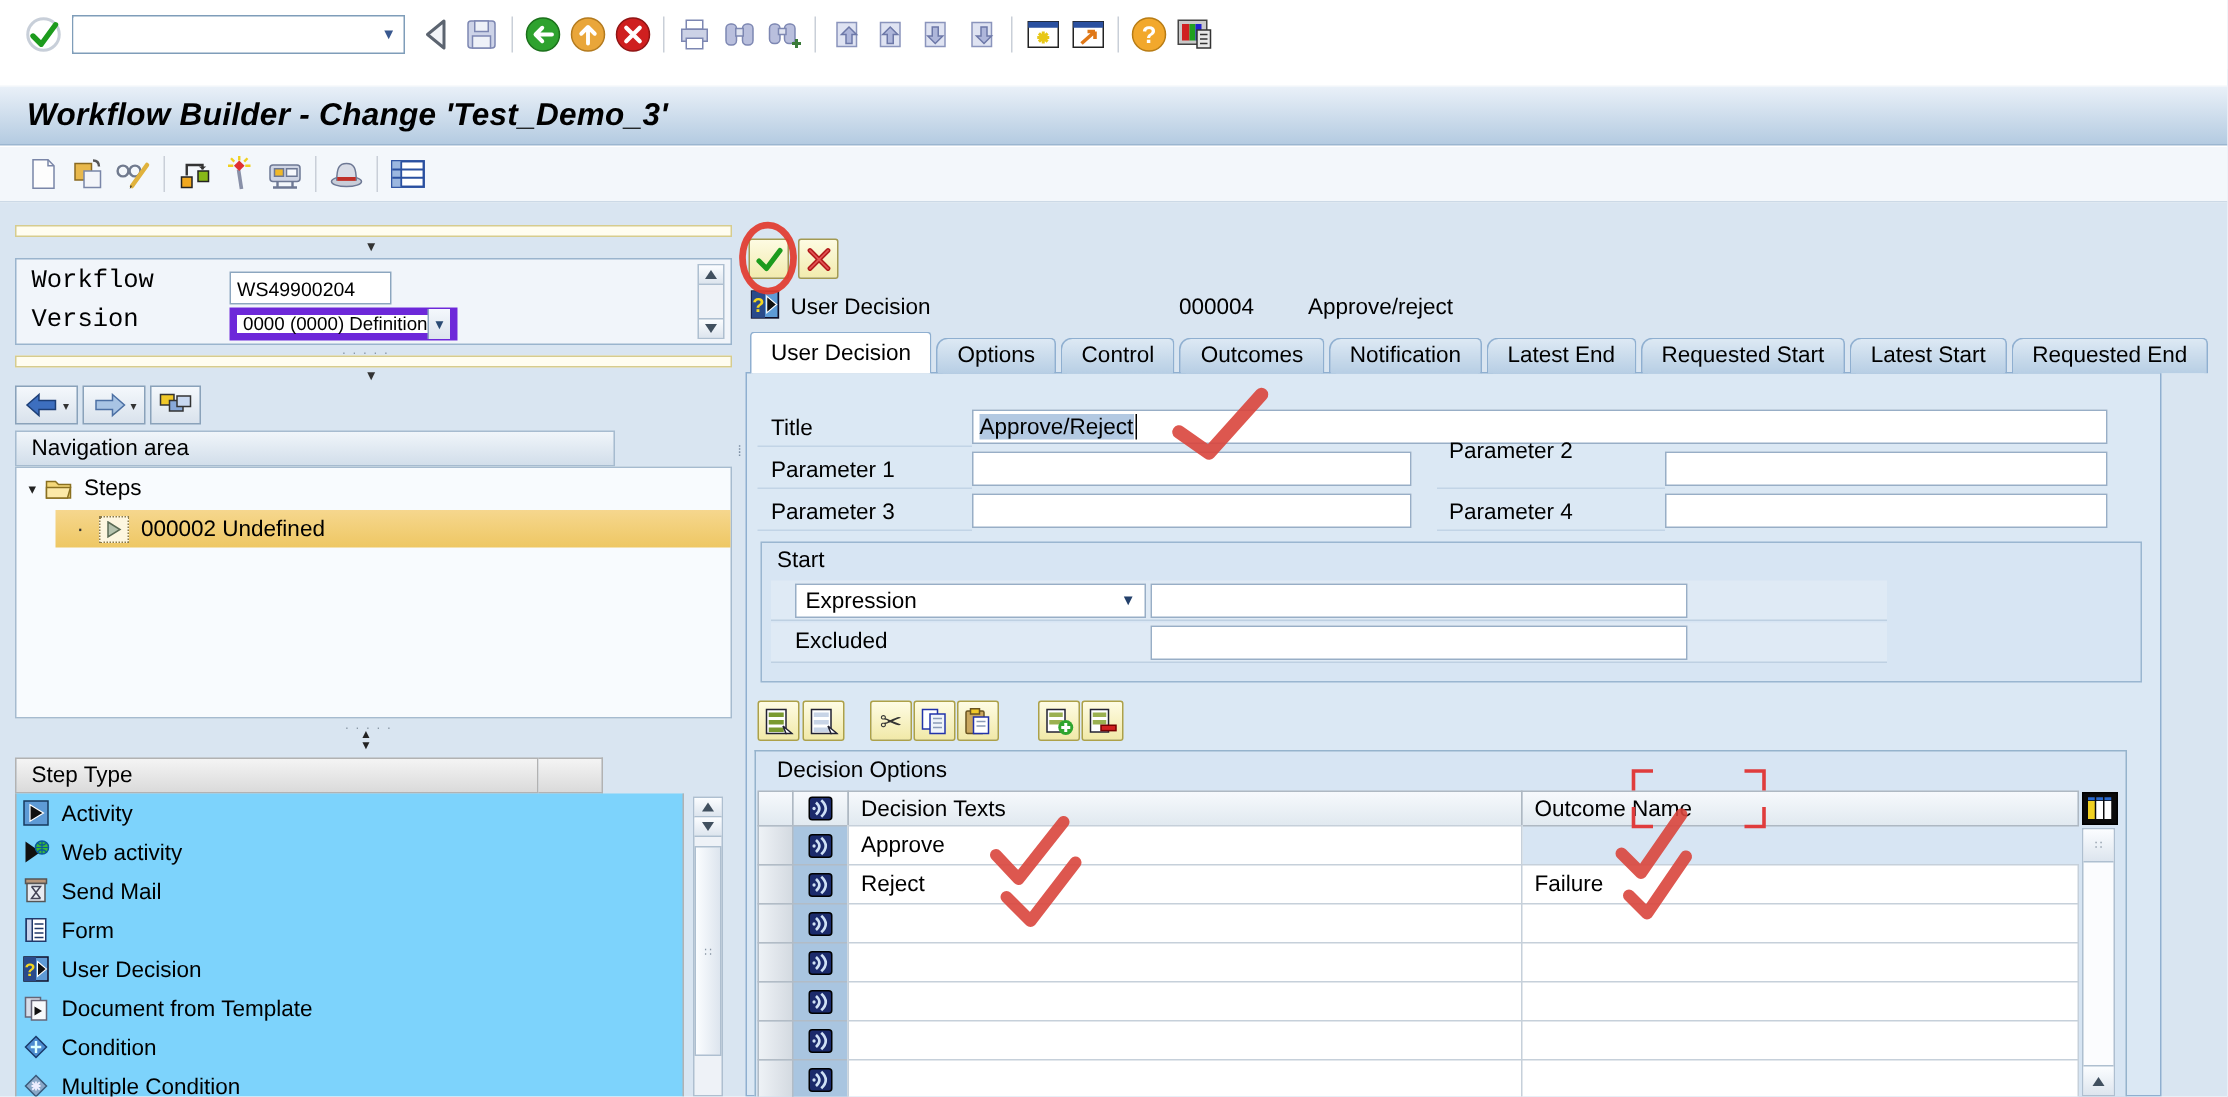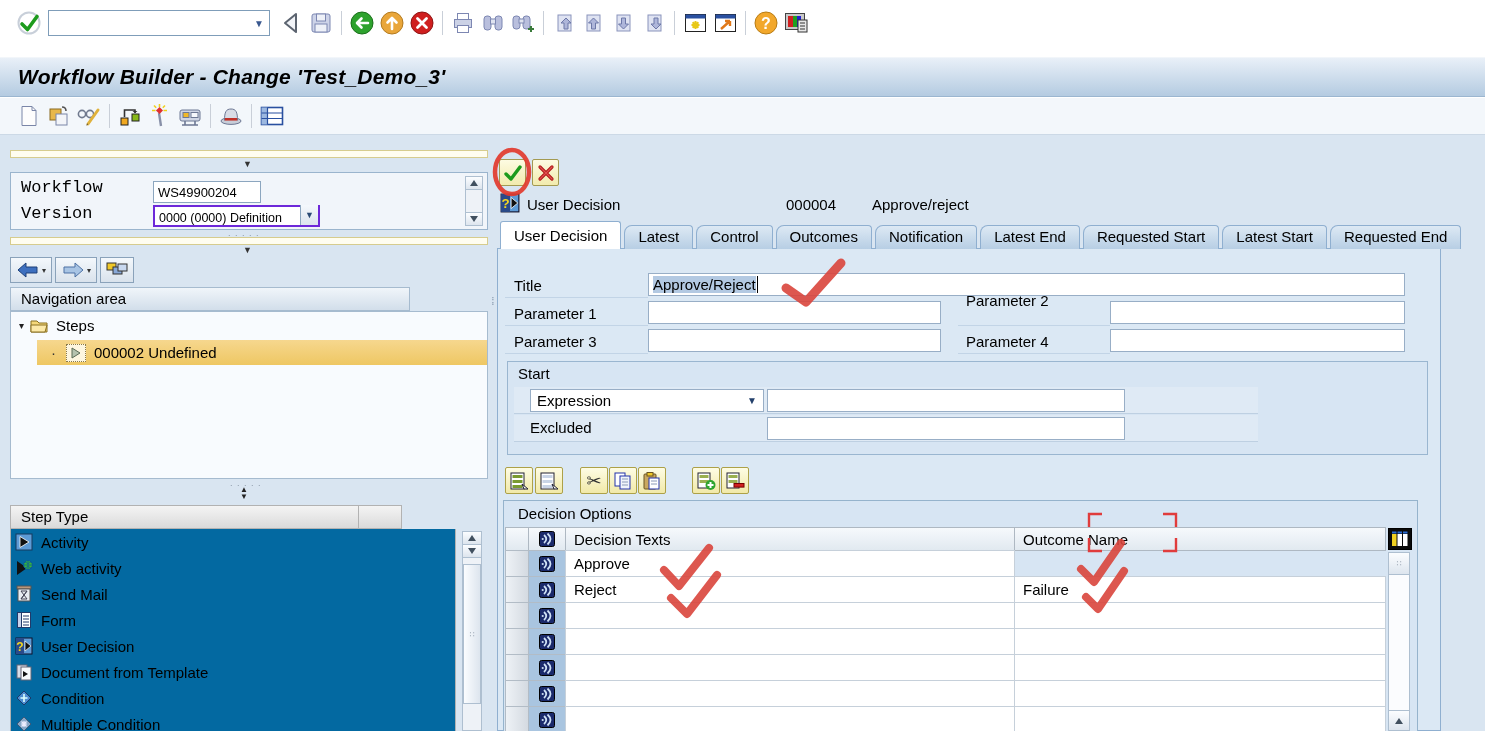--- a/index.html
+++ b/index.html
@@ -27,39 +27,39 @@
   
   #main-bg{position:absolute;left:0;top:135px;width:1485px;height:596px;background:#d9e5f1}
   #panel-splitter{position:absolute;left:489px;top:300px;width:8px;height:200px;color:#7d8fa3;font-size:10px;letter-spacing:0;line-height:4px;text-align:center}
 
   
   .collapse-bar{position:absolute;left:10px;width:478px;height:8px;background:#fffdf0;border:1px solid #d6cc8e}
   .collapse-tri{position:absolute;font-size:9px;color:#333;line-height:9px}
   #info-box{position:absolute;left:10px;top:172px;width:478px;height:58px;background:#f1f5fa;border:1px solid #9ab4cd}
   .mono-label{font-family:Liberation Mono, monospace;font-size:17px}
   #workflow-input{position:absolute;left:142px;top:8px;width:108px;height:22px;border:1px solid #8ca6bf;background:#fff;font-size:13px;padding:2px 4px;font-family:"Liberation Sans",sans-serif}
-  #version-select{position:absolute;left:142px;top:32px;width:167px;height:22px;border:2px solid #6d28d9;background:#fff;display:flex;align-items:flex-end}
+  #version-select{position:absolute;left:142px;top:32px;width:152px;height:22px;border:5px solid #6d28d9;background:#fff;display:flex;align-items:center}
   #version-select .vtxt{flex:1;font-size:12.5px;padding-left:4px;white-space:nowrap}
   #version-select .vbtn{width:18px;height:20px;border-left:1px solid #8ca6bf;background:linear-gradient(#f4f8fc,#dce4ee);display:flex;align-items:center;justify-content:center;font-size:9px;color:#2a4a74}
   .mini-scroll{position:absolute;background:#eef2f7;border:1px solid #aebfd0}
   .sc-btn{width:100%;height:13px;background:linear-gradient(#fbfdff,#dde5ee);border-bottom:1px solid #aebfd0;display:flex;align-items:center;justify-content:center}
   .sc-btn.b{border-top:1px solid #aebfd0;border-bottom:none}
   .tri-u{width:0;height:0;border-left:4px solid transparent;border-right:4px solid transparent;border-bottom:6px solid #41505f}
   .tri-d{width:0;height:0;border-left:4px solid transparent;border-right:4px solid transparent;border-top:6px solid #41505f}
   .dots{color:#8a97a5;font-size:9px;letter-spacing:1px}
   #nav-btns{position:absolute;left:10px;top:257px;display:flex;gap:3px}
   .nav-btn{height:26px;background:linear-gradient(#f4f8fc,#d9e2ec);border:1px solid #8aa2ba;display:flex;align-items:center;justify-content:center;padding:0 5px}
   .hdr-strip{position:absolute;background:linear-gradient(#f0f5fa,#d2deea);border:1px solid #a6bbcf;font-size:15px;padding-top:2px;padding-left:10px}
   #tree-box{position:absolute;left:10px;top:311px;width:478px;height:168px;background:#f8fbfe;border:1px solid #a6bbcf}
   #tree-steps{position:absolute;left:8px;top:5px;display:flex;align-items:center;gap:6px}
   #tree-node{position:absolute;left:26px;top:28px;width:450px;height:25px;background:linear-gradient(#f6d78e,#eec763);display:flex;align-items:center}
   #step-header{position:absolute;left:10px;top:505px;width:446px;height:24px;display:flex}
   #step-header .c1{width:349px;background:linear-gradient(#f4f4f4,#dadada);border:1px solid #b2b2b2;padding:2px 0 0 10px}
   #step-header .c2{width:43px;background:linear-gradient(#f4f4f4,#dadada);border:1px solid #b2b2b2;border-left:none}
-  #step-list{position:absolute;left:10px;top:529px;width:446px;height:202px;background:#0369a1;border-left:1px solid #b2b2b2;border-right:1px solid #b2b2b2}
+  #step-list{position:absolute;left:10px;top:529px;width:446px;height:202px;background:#7dd3fc;border-left:1px solid #b2b2b2;border-right:1px solid #b2b2b2}
   .step-row{height:26px;display:flex;align-items:center;padding-left:4px;gap:8px}
   #step-scroll{position:absolute;left:462px;top:531px;width:20px;height:200px;background:#eef2f7;border:1px solid #aebfd0}
   #step-scroll .thumb{margin-top:6px;height:140px;background:linear-gradient(90deg,#fbfdff,#dde5ee);border:1px solid #aebfd0;display:flex;align-items:center;justify-content:center;color:#8a97a5;font-size:8px}
 
   
   .sap-btn{position:absolute;width:27px;height:27px;background:linear-gradient(#fdfbe2,#f2ebae);border:1px solid #a39a52;border-radius:2px;display:flex;align-items:center;justify-content:center}
   #step-head-label{position:absolute;left:527px;top:196px}
   #step-head-num{position:absolute;left:786px;top:196px}
   #step-head-name{position:absolute;left:872px;top:196px}
   #tabs{position:absolute;left:500px;top:221px;height:28px;display:flex;align-items:flex-end;z-index:3}
@@ -476,21 +476,21 @@
     <rect x="1" y="1" width="8" height="16" fill="#2a4a8a"></rect>
     <text x="5" y="13.5" text-anchor="middle" font-size="12" font-weight="bold" fill="#f5d820" font-family="Liberation Sans,sans-serif">?</text>
     <path d="M10 4 l6 5 -6 5 z" fill="#111" stroke="#fff" stroke-width=".7"></path>
   </svg>
 <div id="step-head-label">User Decision</div>
 <div id="step-head-num">000004</div>
 <div id="step-head-name">Approve/reject</div>
 
 <div id="tabs">
   <div class="tab active">User Decision</div>
-  <div class="tab">Latest</div>
+  <div class="tab">Options</div>
   <div class="tab">Control</div>
   <div class="tab">Outcomes</div>
   <div class="tab">Notification</div>
   <div class="tab">Latest End</div>
   <div class="tab">Requested Start</div>
   <div class="tab">Latest Start</div>
   <div class="tab">Requested End</div>
 </div>
 
 <div id="content-panel"></div>

